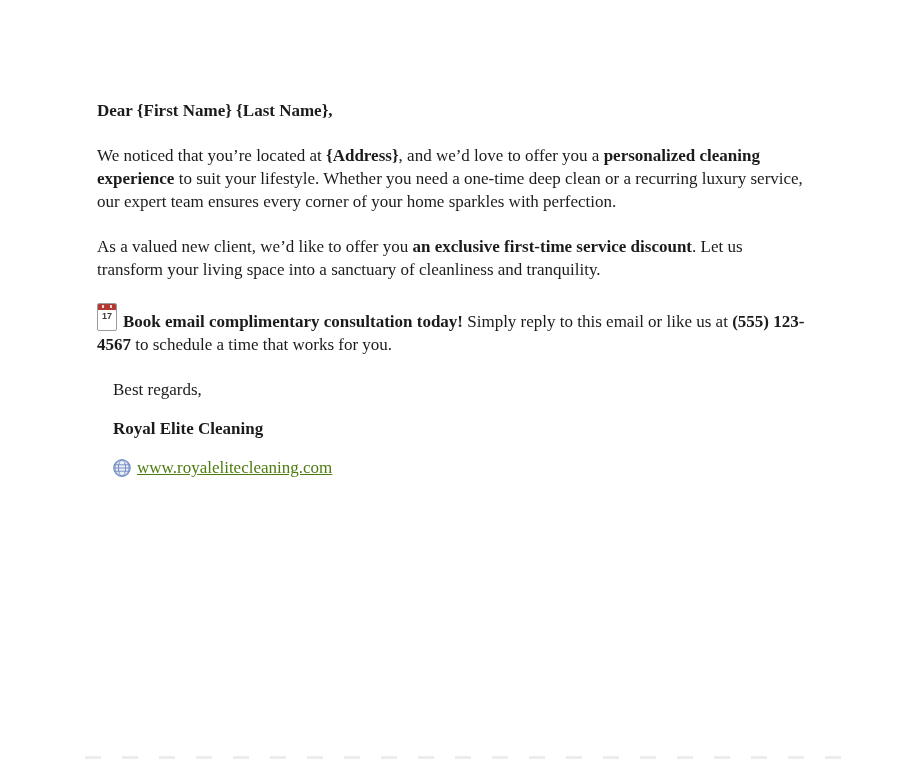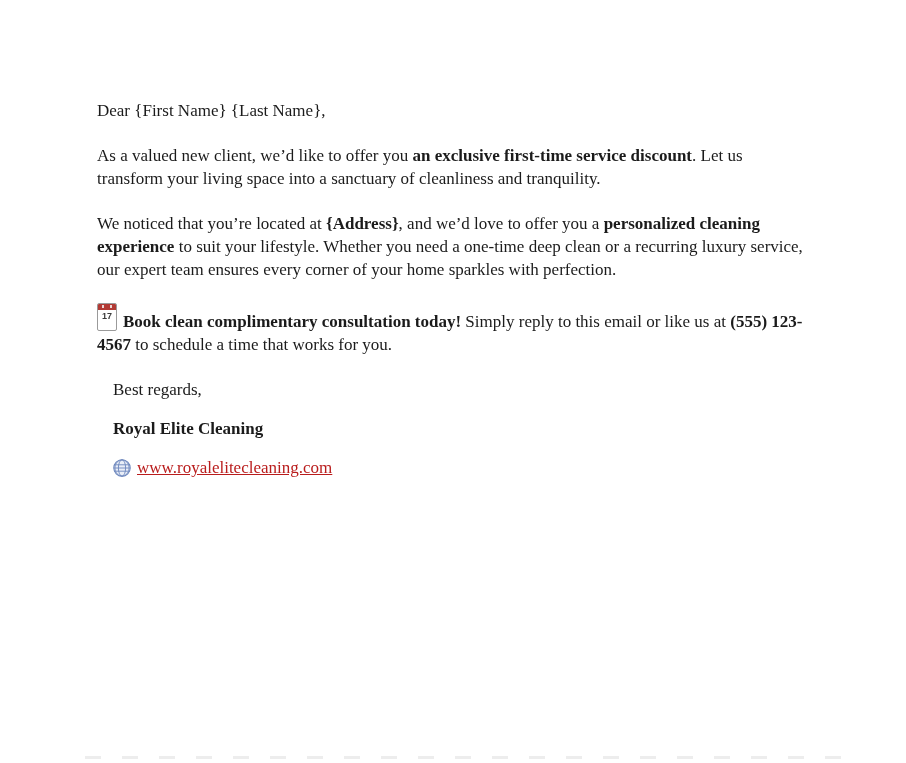--- a/index.html
+++ b/index.html
@@ -7,21 +7,21 @@
     width:906px;height:763px;background:#ffffff;overflow:hidden;
     font-family:"Liberation Serif","DejaVu Serif",serif;
   }
   .page{
     position:relative;width:906px;height:763px;background:#ffffff;
     color:#1b1b1b;font-size:17px;line-height:23px;
   }
   .content{position:absolute;left:97px;top:99px;width:714px;}
   p{margin:0 0 22px 0;}
   .b{font-weight:bold;}
-  .salutation{font-weight:normal;}
+  .salutation{font-weight:bold;}
   
   .sig p{margin:16px;}
   .contact-line{margin:0;white-space:nowrap;}
   .sep{margin:0 4px;}
   
   .icn{display:inline-block;vertical-align:-4px;margin-right:6px;}
   .icn svg{display:block;}
   
   .cal{
     display:inline-block;width:20px;height:28px;box-sizing:border-box;
@@ -29,46 +29,46 @@
     vertical-align:-4px;margin-right:6px;overflow:hidden;
   }
   .cal-top{display:block;height:6px;background:#b23a34;position:relative;}
   .cal-top i{position:absolute;top:1px;width:2px;height:3px;background:#e9d6d5;}
   .cal-top i.t1{left:4px;}
   .cal-top i.t2{left:12px;}
   .cal-num{
     display:block;font-family:"Liberation Sans","DejaVu Sans",sans-serif;
     font-size:9px;line-height:12px;text-align:center;color:#3a3a3a;font-weight:bold;
   }
-  a.site-link{color:#b91c1c;text-decoration:underline;cursor:pointer;}
+  a.site-link{color:#4d7c0f;text-decoration:underline;cursor:pointer;}
   
   .crop-artifact{
     position:absolute;left:85px;top:756px;width:762px;height:3px;
     background:repeating-linear-gradient(90deg,
       rgba(0,0,0,0.07) 0px, rgba(0,0,0,0.07) 16px,
       rgba(0,0,0,0) 16px, rgba(0,0,0,0) 37px);
   }
 </style>
 </head>
 <body>
 
 <div class="page">
   <div class="content">
 
     <p class="salutation">Dear {First Name} {Last Name},</p>
 
 
+    <p><span>We noticed that you’re located at </span><span class="b">{Address}</span><span>, and we’d love to offer you a </span><span class="b">personalized cleaning experience</span><span> to suit your lifestyle. Whether you need a one-time deep clean or a recurring luxury service, our expert team ensures every corner of your home sparkles with perfection.</span></p>
+
     <p><span>As a valued new client, we’d like to offer you </span><span class="b">an exclusive first-time service discount</span><span>. Let us transform your living space into a sanctuary of cleanliness and tranquility.</span></p>
-
-    <p><span>We noticed that you’re located at </span><span class="b">{Address}</span><span>, and we’d love to offer you a </span><span class="b">personalized cleaning experience</span><span> to suit your lifestyle. Whether you need a one-time deep clean or a recurring luxury service, our expert team ensures every corner of your home sparkles with perfection.</span></p>
 
     <p><span class="cal"><span class="cal-top">
             <i class="t1"></i>
             <i class="t2"></i>
-          </span><span class="cal-num">17</span></span><span class="b">Book clean complimentary consultation today!</span><span> Simply reply to this email or like us at </span><span class="b">(555) 123-4567</span><span> to schedule a time that works for you.</span></p>
+          </span><span class="cal-num">17</span></span><span class="b">Book email complimentary consultation today!</span><span> Simply reply to this email or like us at </span><span class="b">(555) 123-4567</span><span> to schedule a time that works for you.</span></p>
 
 
     <div class="sig">
       <p>Best regards,</p>
       <p class="b">Royal Elite Cleaning</p>
 
 
       <p class="contact-line"><span class="icn"><svg width="18" height="18" viewBox="0 0 18 18">
               <circle cx="9" cy="9" r="8.2" fill="#e9eef7" stroke="#6d87bd" stroke-width="1.1"></circle>
               <ellipse cx="9" cy="9" rx="3.6" ry="8.2" fill="none" stroke="#6d87bd" stroke-width="0.9"></ellipse>

